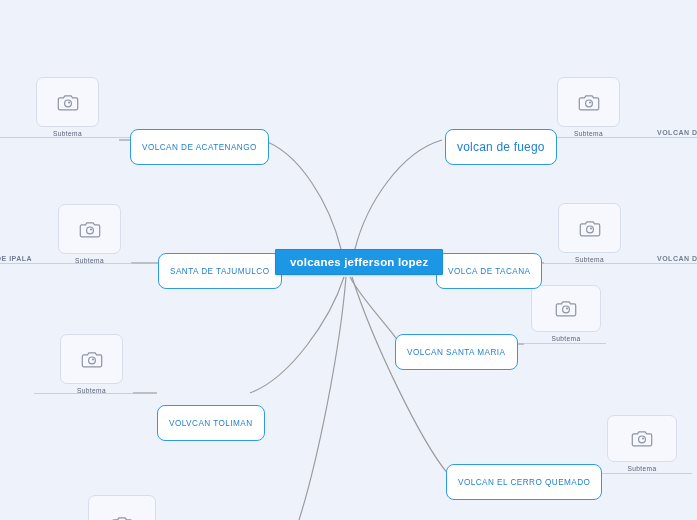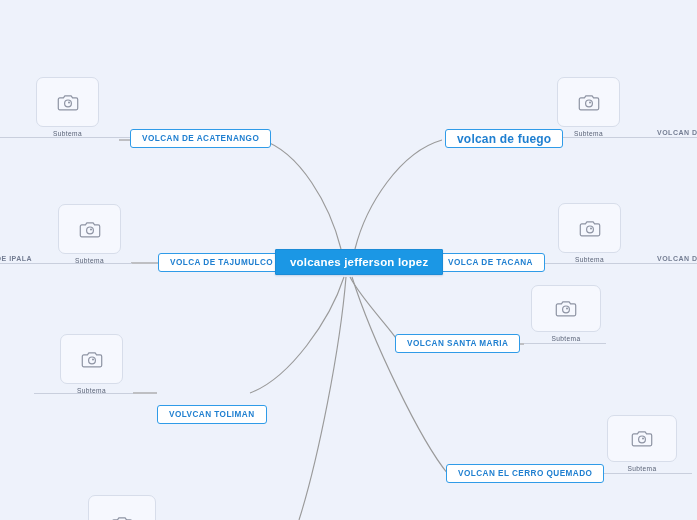--- a/index.html
+++ b/index.html
@@ -48,27 +48,27 @@
     font-weight: bold;
     letter-spacing: 0.2px;
     padding: 0 14px;
     height: 26px;
     box-shadow: 0 1px 2px rgba(20,80,140,0.18);
   }
 
   .node-branch {
     background: #ffffff;
     border: 1.6px solid #2f9be8;
-    border-radius: 3px;
+    border-radius: 8px;
     color: #1f7fd0;
     font-size: 8.2px;
-    font-weight: bold;
+    font-weight: normal;
     letter-spacing: 0.45px;
     padding: 0 11px;
-    height: 19px;
+    height: 36px;
   }
   .node-branch.lower {
     text-transform: none;
     font-size: 12px;
     letter-spacing: 0.2px;
   }
 
   
   .node-clip {
     position: absolute;
@@ -248,21 +248,21 @@
 
   <div class="node-clip" style="left:-4px; top:255px;">DE IPALA</div>
   <div class="node-clip" style="left:657px; top:129px;">VOLCAN DE PA</div>
   <div class="node-clip" style="left:657px; top:255px;">VOLCAN DE AT</div>
 
   <div class="node node-branch" style="left:130px; top:129px;">
     <span>VOLCAN DE ACATENANGO</span>
   </div>
 
   <div class="node node-branch" style="left:158px; top:253px;">
-    <span>VOLCA DE TAJUMULCO</span>
+    <span>SANTA DE TAJUMULCO</span>
   </div>
 
   <div class="node node-branch" style="left:157px; top:405px;justify-content:flex-end;">
     <span>VOLVCAN TOLIMAN</span>
   </div>
 
   <div class="node node-branch lower" style="left:445px; top:129px;">
     <span>volcan de fuego</span>
   </div>
 

